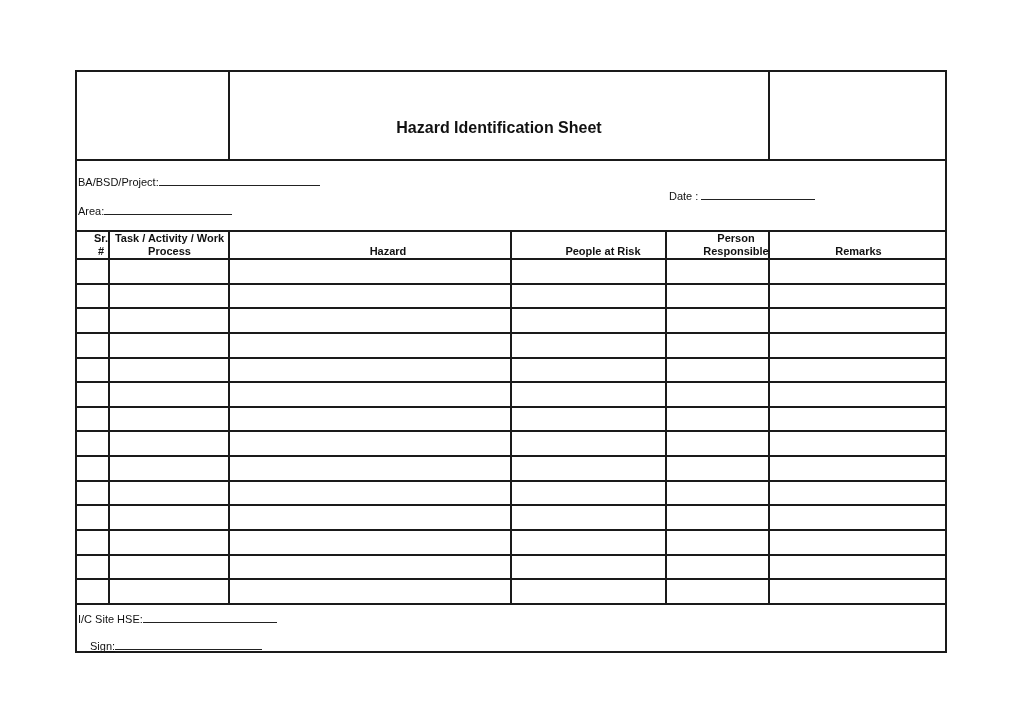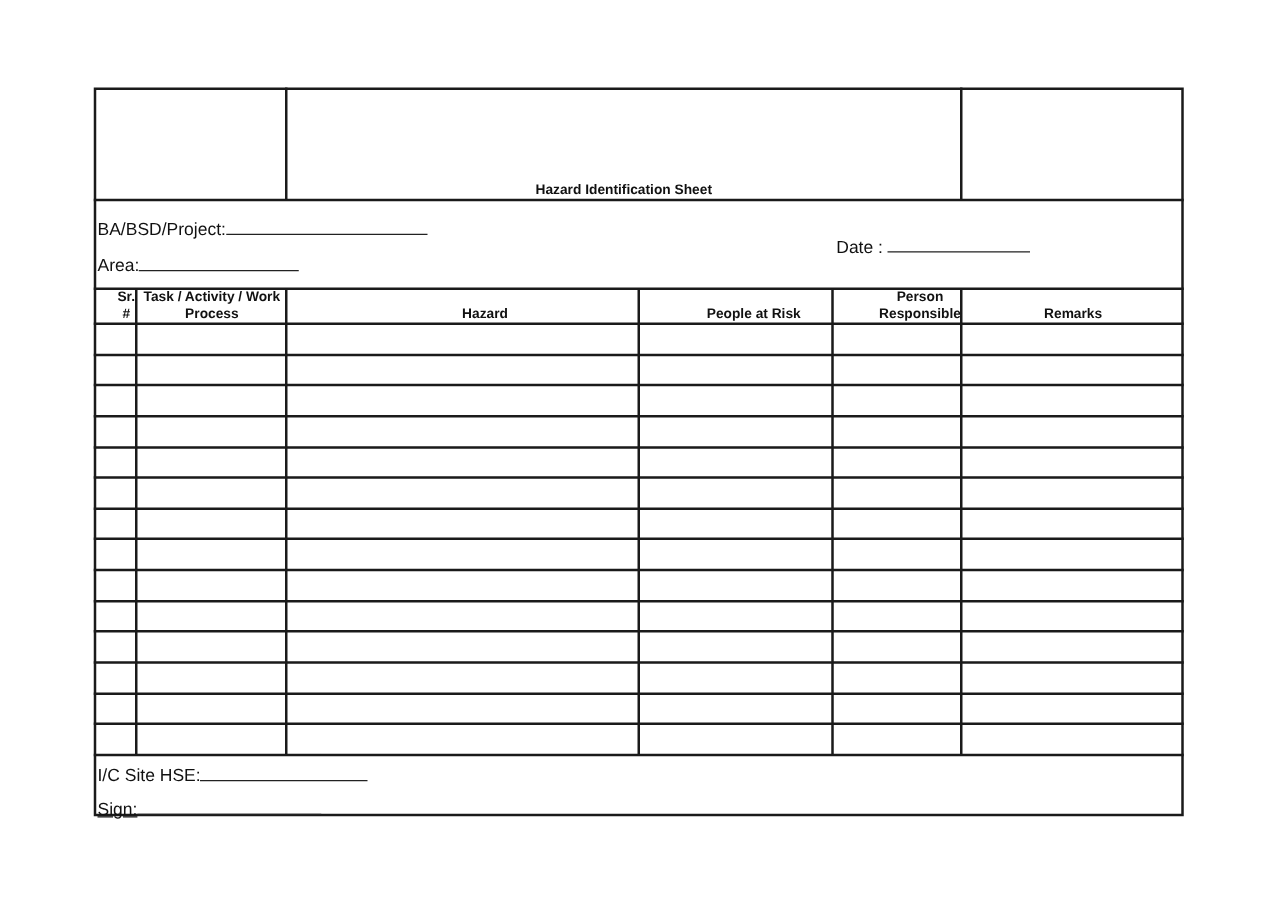--- a/index.html
+++ b/index.html
@@ -34,26 +34,25 @@
   .title {
     position: absolute;
     left: 229px;
     width: 540px;
     top: 70px;
     height: 116px;
     display: flex;
     align-items: center;
     justify-content: center;
     font-weight: bold;
+    font-size: 16px;
+  }
+  .label {
+    position: absolute;
     font-size: 11px;
-    margin-top: 24px;
-  }
-  .label {
-    position: absolute;
-    font-size: 14px;
     white-space: nowrap;
   }
   .fill {
     display: inline-block;
     border-bottom: 1px solid #222;
     vertical-align: baseline;
     height: 10px;
   }
   .colhead {
     position: absolute;
@@ -230,15 +229,15 @@
     <div class="cell" style="left: 110px; top: 580px; width: 118px; height: 22px; font-size: 11px; line-height: 22px; padding-left: 3px;"></div>
     <div class="cell" style="left: 230px; top: 580px; width: 280px; height: 22px; font-size: 11px; line-height: 22px; padding-left: 3px;"></div>
     <div class="cell" style="left: 512px; top: 580px; width: 153px; height: 22px; font-size: 11px; line-height: 22px; padding-left: 3px;"></div>
     <div class="cell" style="left: 667px; top: 580px; width: 101px; height: 22px; font-size: 11px; line-height: 22px; padding-left: 3px;"></div>
     <div class="cell" style="left: 770px; top: 580px; width: 175px; height: 22px; font-size: 11px; line-height: 22px; padding-left: 3px;"></div>
   </div>
 
 <div class="label" style="left:78px; top:612px;">
   <span>I/C Site HSE:</span><span class="fill" style="width:134px;"></span>
 </div>
-<div class="label" style="left:78px; top:639px;text-decoration:underline;">
+<div class="label" style="left:90px; top:639px;text-decoration:underline;">
   <span>Sign:</span><span class="fill" style="width:147px;"></span>
 </div>
 
 </body></html>

